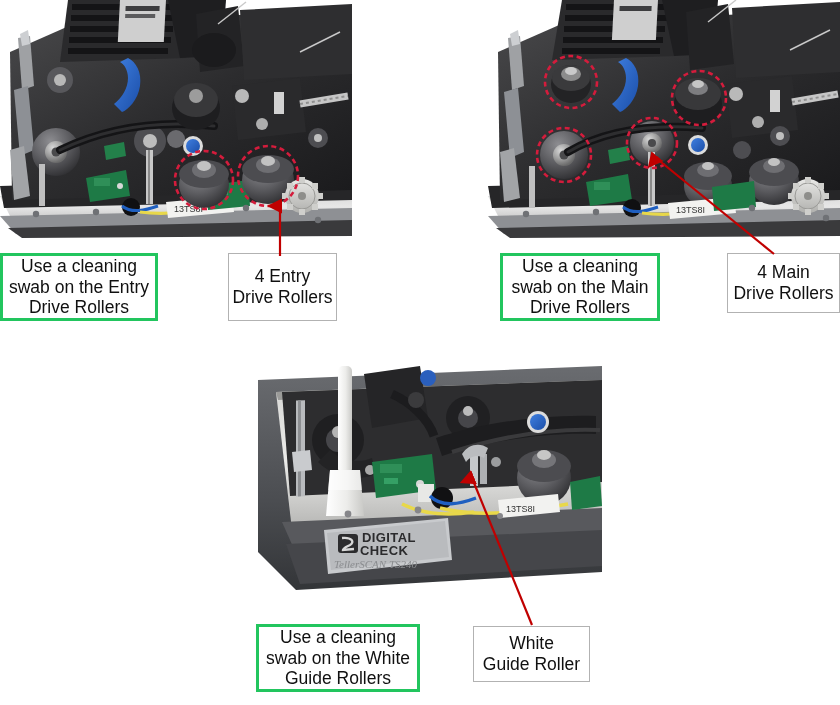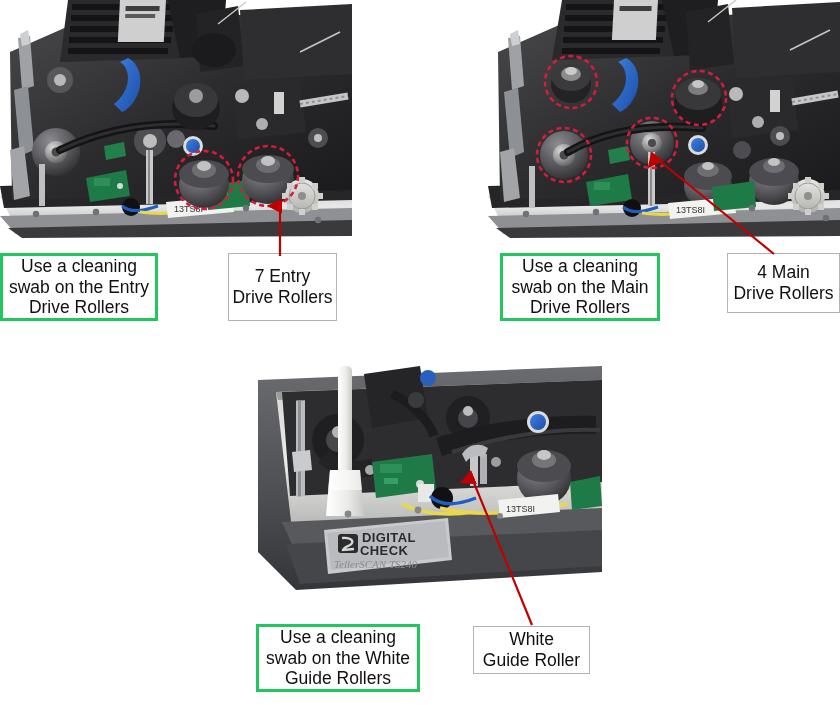--- a/index.html
+++ b/index.html
@@ -503,42 +503,42 @@
   </svg>
 </div>
 
 <div class="box box-green" style="left:0px; top:253px; width:158px; height:68px;">
   <span>Use a cleaning
 swab on the Entry
 Drive Rollers</span>
 </div>
 
 <div class="box box-gray" style="left:228px; top:253px; width:109px; height:68px;">
-  <span>7 Entry
+  <span>4 Entry
 Drive Rollers</span>
 </div>
 
 <div class="box box-green" style="left:500px; top:253px; width:160px; height:68px;">
   <span>Use a cleaning
 swab on the Main
 Drive Rollers</span>
 </div>
 
 <div class="box box-gray" style="left:727px; top:253px; width:113px; height:60px;">
   <span>4 Main
 Drive Rollers</span>
 </div>
 
 <div class="box box-green" style="left:256px; top:624px; width:164px; height:68px;">
   <span>Use a cleaning
 swab on the White
 Guide Rollers</span>
 </div>
 
-<div class="box box-gray" style="left:473px; top:626px; width:117px; height:48px;">
+<div class="box box-gray" style="left:473px; top:626px; width:117px; height:56px;">
   <span>White
 Guide Roller</span>
 </div>
 
 <svg class="leader" style="left:268px; top:200px; width:24px; height:60px;" viewBox="0 0 24 60">
   <defs>
     <marker id="arrowUp" markerWidth="7" markerHeight="7" refX="3.5" refY="6" orient="auto">
       <path d="M3.5,0 L7,7 L0,7 Z" fill="#c00000"></path>
     </marker>
   </defs>

